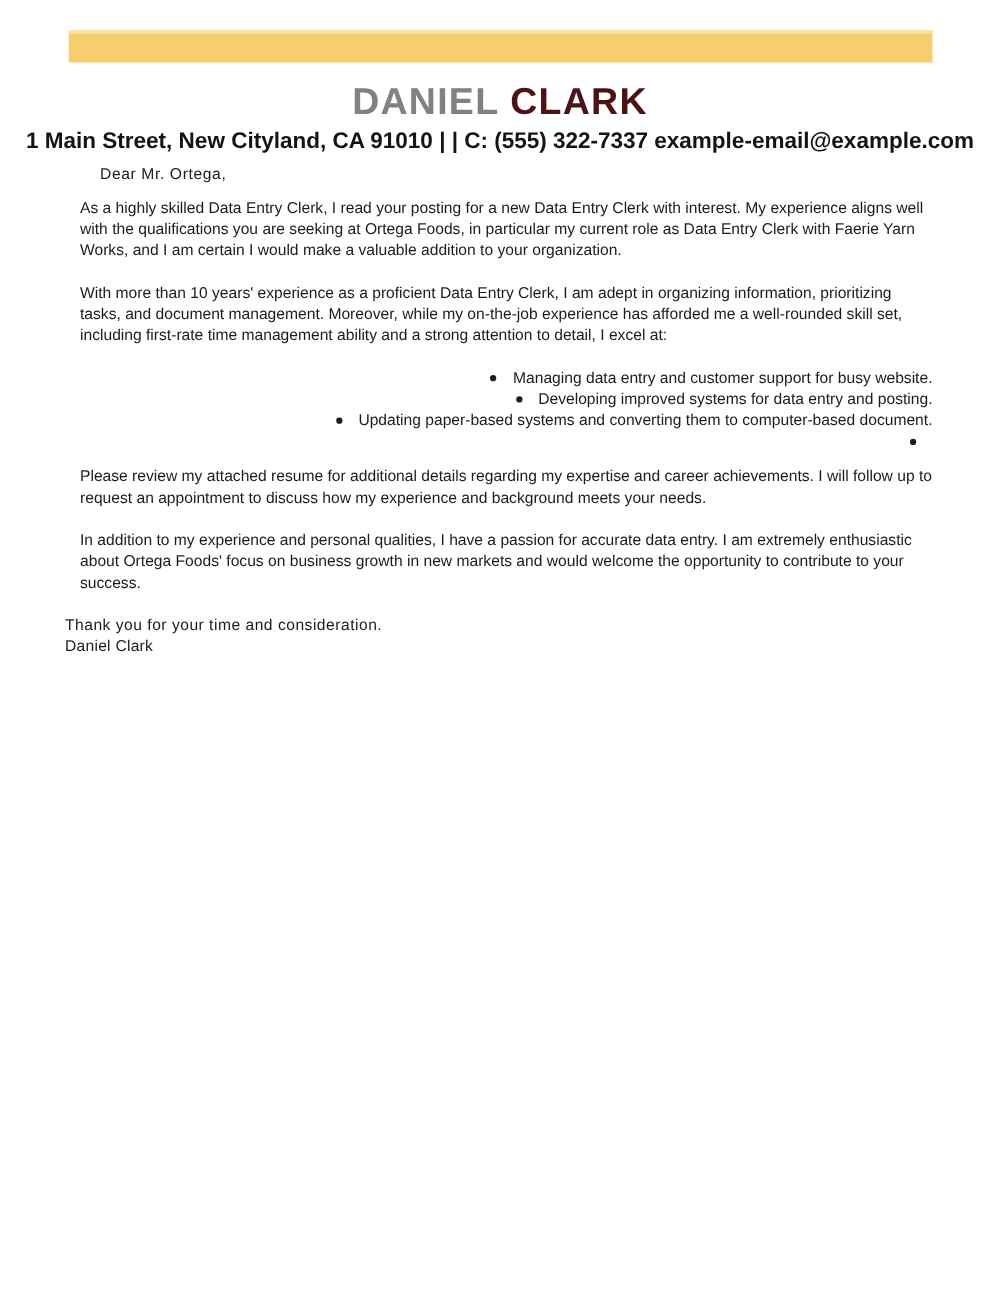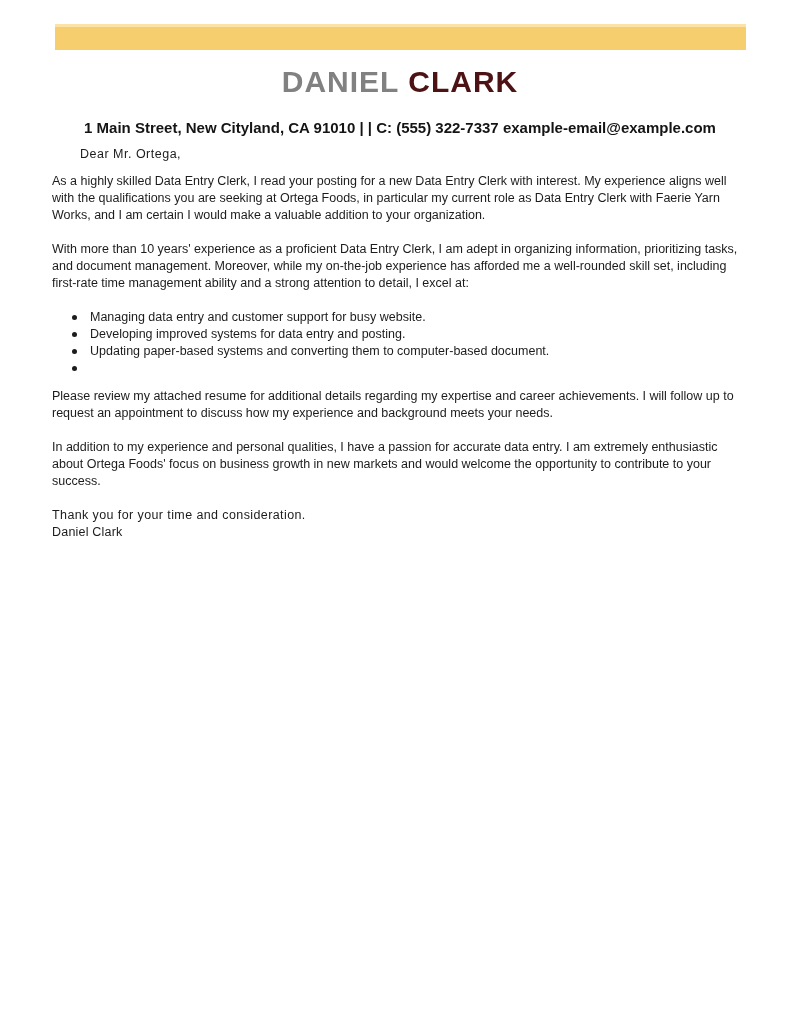--- a/index.html
+++ b/index.html
@@ -25,43 +25,43 @@
     text-align: center;
     font-size: 30px;
     line-height: 34px;
     font-weight: bold;
     letter-spacing: 1px;
     white-space: nowrap;
   }
   .first-name { color: #818181; }
   .last-name  { color: #4d1213; }
   .contact-info {
-    margin-top: 20px;
+    margin-top: 5px;
     text-align: center;
-    font-size: 15px;
+    font-size: 18px;
     line-height: 17px;
     font-weight: bold;
     color: #141414;
   }
   .letter {
     margin: 10px 54px 0 52px;
     font-size: 12.5px;
     line-height: 17px;
   }
   .salutation {
     letter-spacing: 0.5px;
     margin-bottom: 10px;
     margin-left: 28px;
   }
-  .para { margin-bottom: 17px; }
+  .para { margin-bottom: 17px; margin-left: 12px; }
   ul.skills-list {
     list-style: none;
     margin-bottom: 17px;
   }
-  ul.skills-list li { display: flex; }
+  ul.skills-list li { display: flex; justify-content: flex-end; }
   .bullet-dot {
     flex: 0 0 auto;
     width: 5px;
     height: 5px;
     border-radius: 50%;
     background: #1c1c1c;
     margin: 6px 13px 0 20px;
   }
   .thanks-line   { letter-spacing: 0.4px; }
   .valediction   { letter-spacing: 0.4px; margin-bottom: 34px; }

